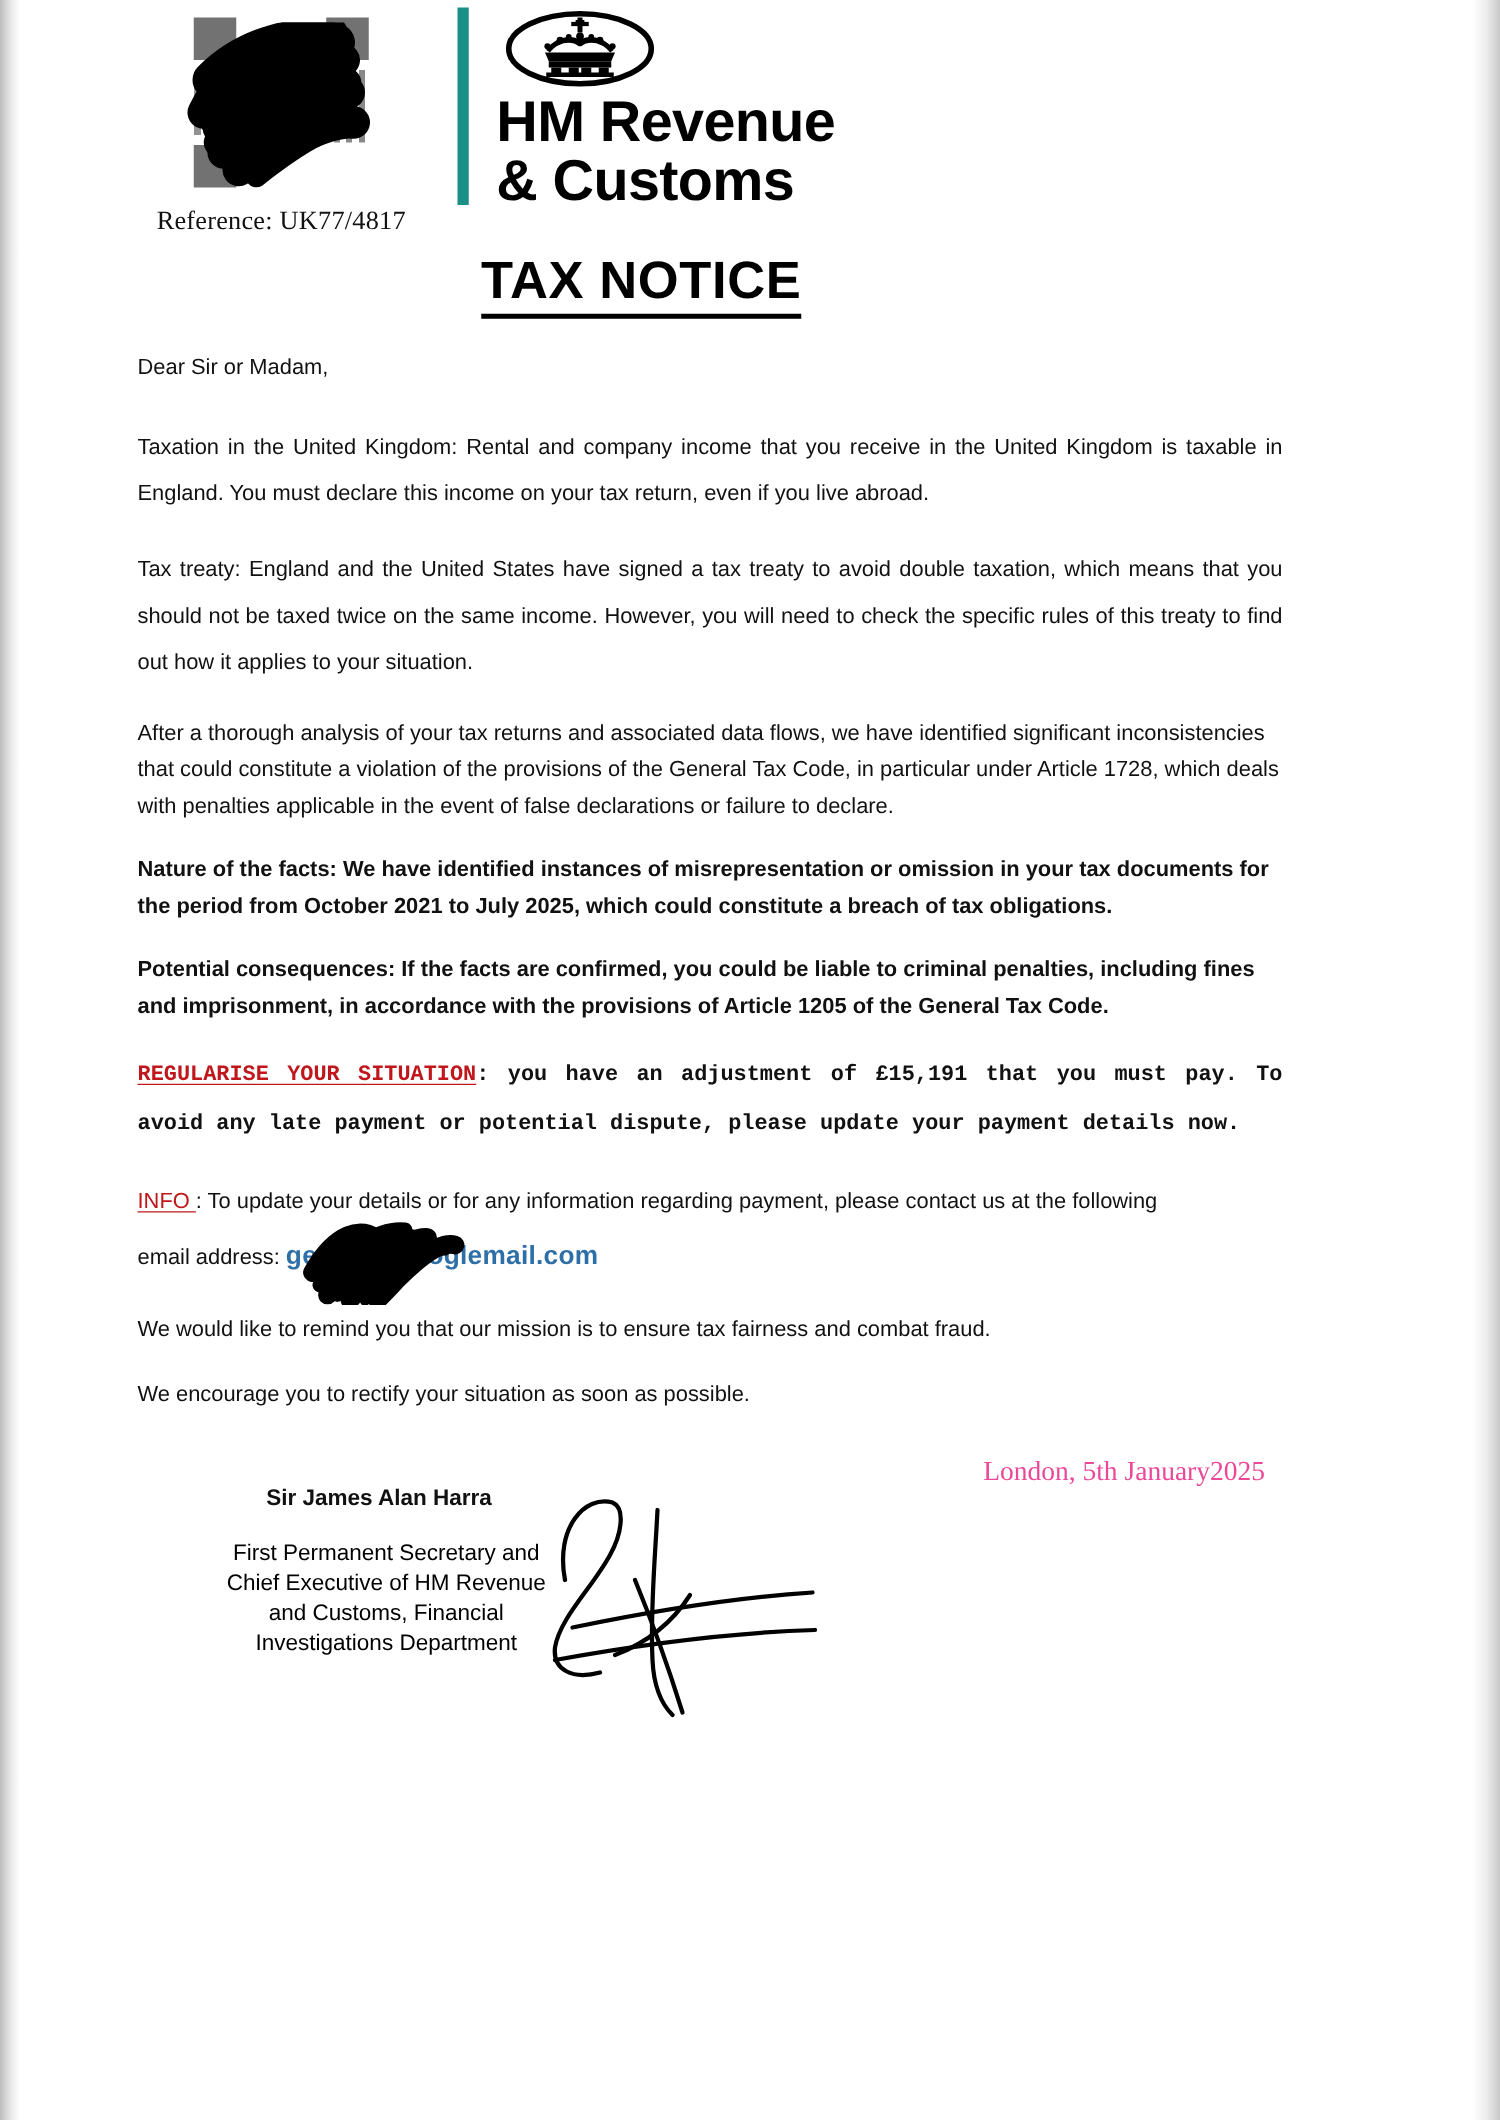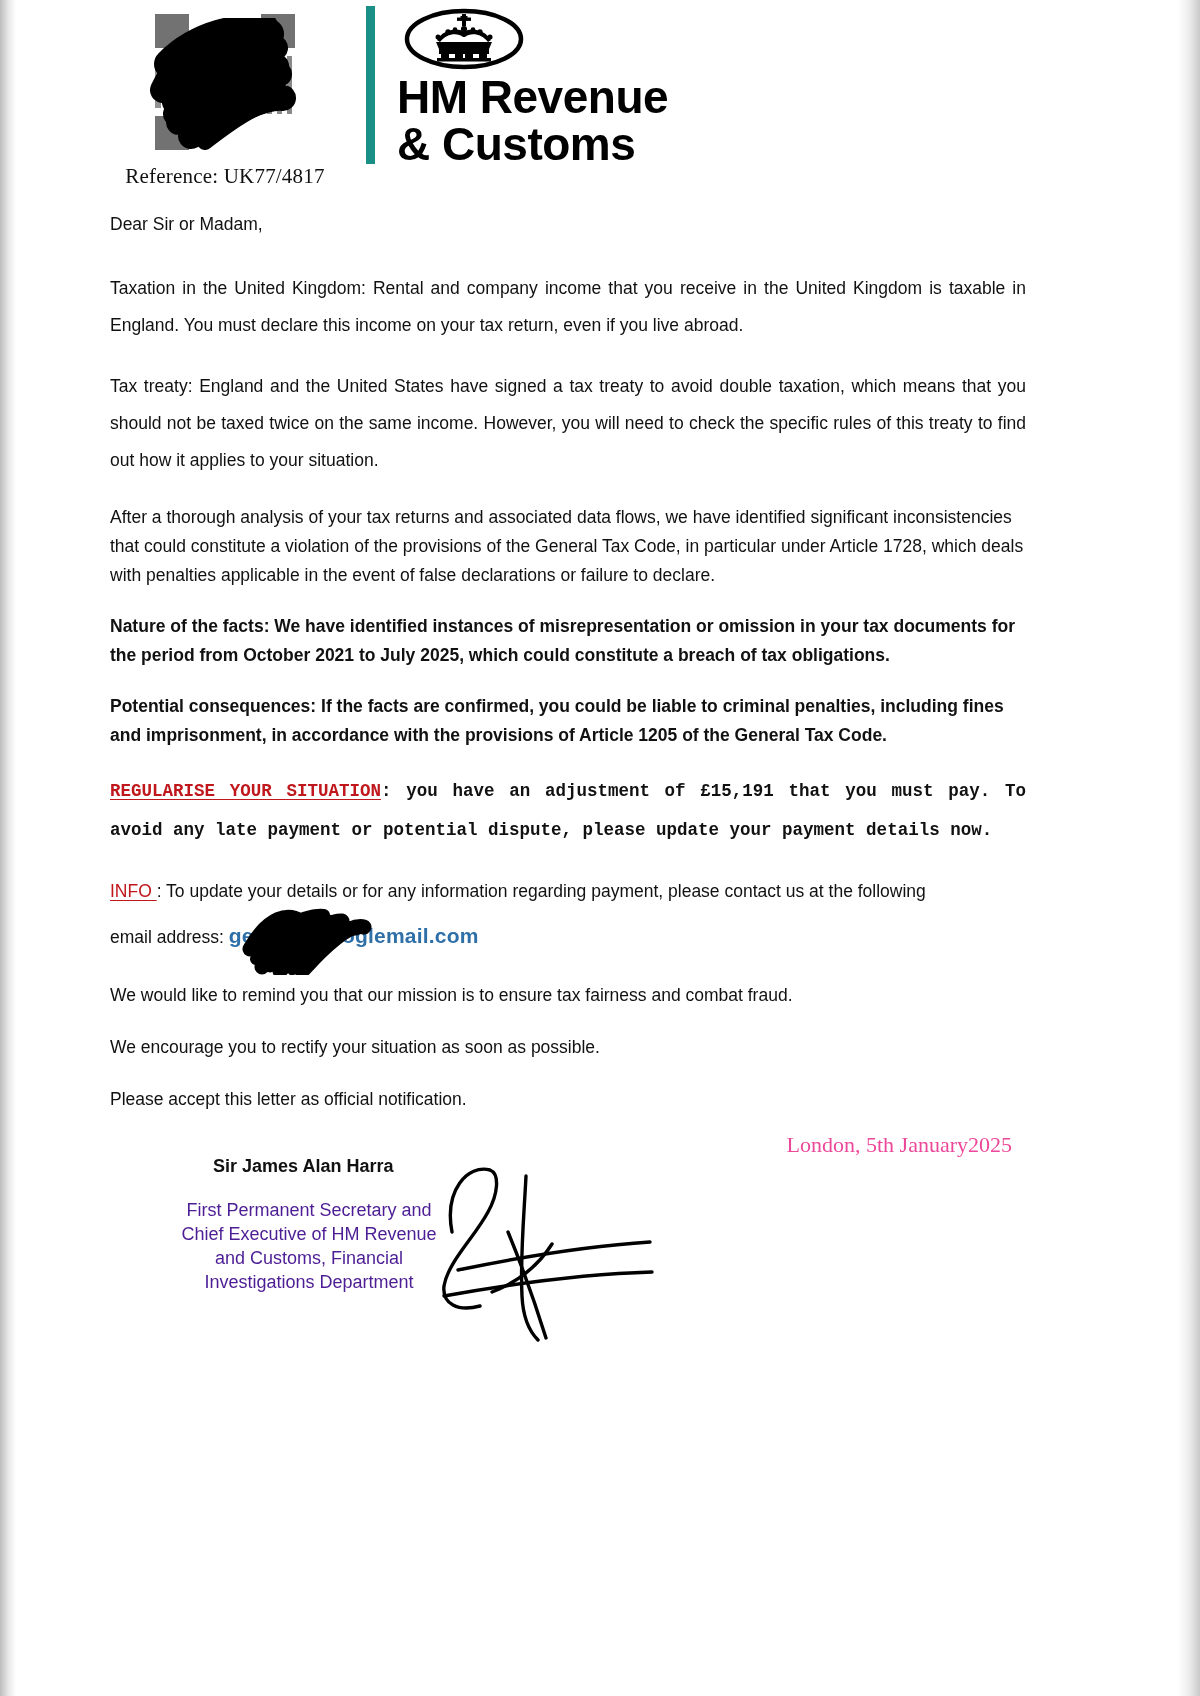--- a/index.html
+++ b/index.html
@@ -230,21 +230,21 @@
   }
   .sig-title {
     position: absolute;
     left: 34px;
     top: 78px;
     width: 330px;
     text-align: center;
     font-family: "Liberation Sans", sans-serif;
     font-size: 18px;
     line-height: 24px;
-    color: #4c1d95;
+    color: #000000;
   }
   .sig-scrawl {
     position: absolute;
     left: 230px;
     top: 26px;
     pointer-events: none;
   }
 </style>
 </head>
 <body>
@@ -301,20 +301,23 @@
           </g>
         </svg>
         <div class="hmrc-name">
           <div>HM Revenue</div>
           <div>&amp; Customs</div>
         </div>
       </div>
     </div>
   </div>
 
+  <div class="title-wrap">
+    <span class="doc-title">TAX NOTICE</span>
+  </div>
 
   <div class="body-col">
 
     <p class="para greet">Dear Sir or Madam,</p>
 
     <p class="para">Taxation in the United Kingdom: Rental and company income that you receive in the United Kingdom is taxable in England. You must declare this income on your tax return, even if you live abroad.</p>
 
     <p class="para">Tax treaty: England and the United States have signed a tax treaty to avoid double taxation, which means that you should not be taxed twice on the same income. However, you will need to check the specific rules of this treaty to find out how it applies to your situation.</p>
 
 
@@ -341,21 +344,20 @@
           <path d="M30 36 C54 20, 84 14, 104 20" stroke-width="10"></path>
           <path d="M60 70 C78 50, 104 28, 124 30" stroke-width="9"></path>
         </g>
       </svg>
     </p>
 
     <p class="para" style="line-height:30px;margin-bottom:22px;">We would like to remind you that our mission is to ensure tax fairness and combat fraud.</p>
 
     <p class="para" style="line-height:30px;margin-bottom:22px;">We encourage you to rectify your situation as soon as possible.</p>
 
-    <p class="para" style="line-height:30px;margin-bottom:4px;">Please accept this letter as official notification.</p>
   </div>
 
   <div class="sig-area">
     <div class="date-line">London, 5th January2025</div>
 
     <div class="sig-name">Sir James Alan Harra</div>
 
     <div class="sig-title">
       <div>First Permanent Secretary and</div>
       <div>Chief Executive of HM Revenue</div>

